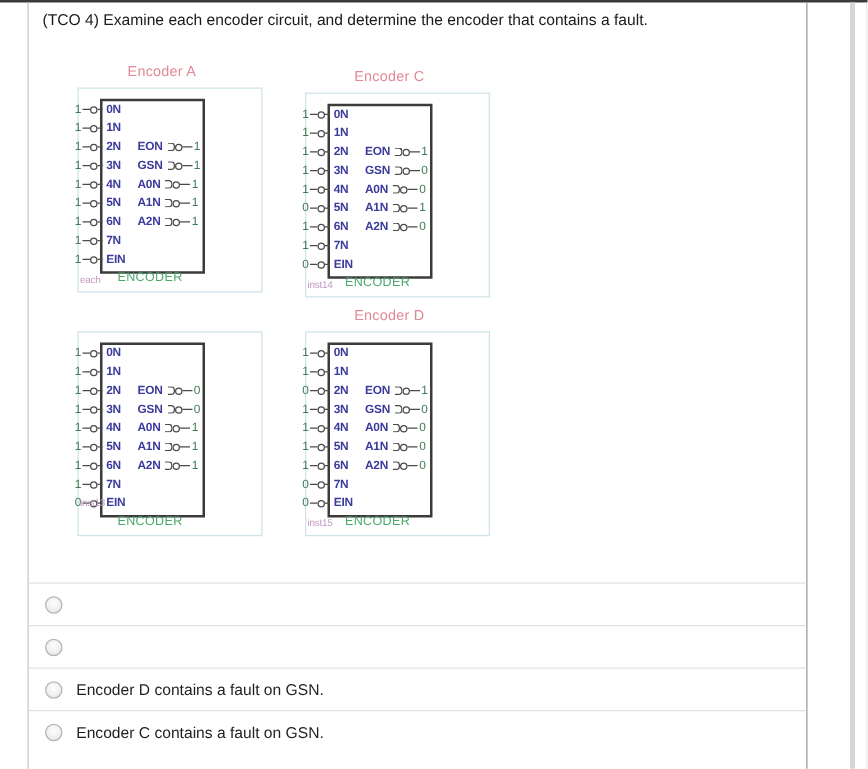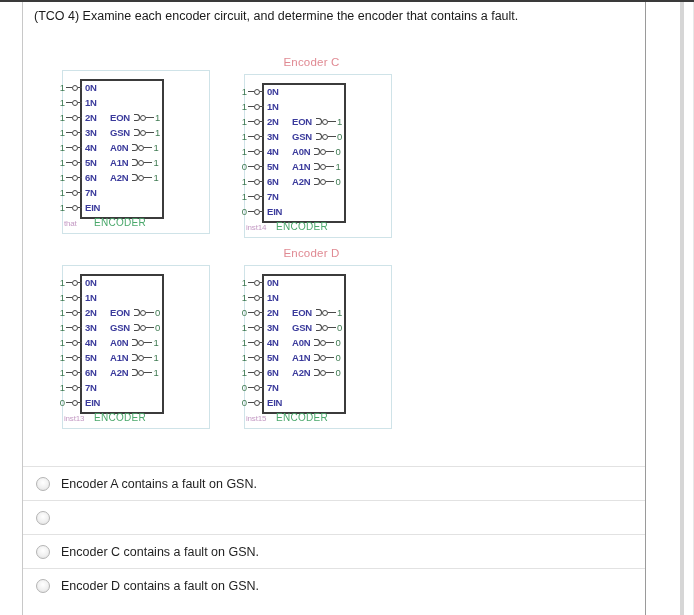--- a/index.html
+++ b/index.html
@@ -255,20 +255,21 @@
   <div class="top-rule"></div>
   <div class="left-border"></div>
   <div class="right-border"></div>
   <div class="right-strip"></div>
   <div class="right-strip-edge"></div>
 
   <div class="question-text">(TCO 4) Examine each encoder circuit, and determine the encoder that contains a fault.</div>
 
   <div class="circuits">
     <div class="encoder enc-a">
+        <div class="enc-title">Encoder A</div>
         <div class="enc-frame"></div>
         <div class="enc-body"></div>
         <div class="pin-in" style="top: 28px;">
           <span class="pin-val">1</span>
           <span class="pin-wire"></span>
           <span class="pin-bub"></span>
           <span class="pin-stub"></span>
           <span class="pin-name">0N</span>
         </div>
         <div class="pin-in" style="top: 43px;">
@@ -355,21 +356,21 @@
           <span class="out-wire"></span>
           <span class="out-val">1</span>
         </div>
         <div class="pin-out" style="top: 118px; left: 58px;">
           <span class="pin-name">A2N</span>
           <span class="out-tri-hollow"></span>
           <span class="out-bub"></span>
           <span class="out-wire"></span>
           <span class="out-val">1</span>
         </div>
-        <div class="enc-inst" style="top: 167px;">that</div>
+        <div class="enc-inst" style="top: 167px;">each</div>
         <div class="enc-label" style="top: 165px;">ENCODER</div>
       </div>
     <div class="encoder enc-c">
         <div class="enc-title">Encoder C</div>
         <div class="enc-frame"></div>
         <div class="enc-body"></div>
         <div class="pin-in" style="top: 28px;">
           <span class="pin-val">1</span>
           <span class="pin-wire"></span>
           <span class="pin-bub"></span>
@@ -564,21 +565,21 @@
           <span class="out-wire"></span>
           <span class="out-val">1</span>
         </div>
         <div class="pin-out" style="top: 118px; left: 58px;">
           <span class="pin-name">A2N</span>
           <span class="out-tri-hollow"></span>
           <span class="out-bub"></span>
           <span class="out-wire"></span>
           <span class="out-val">1</span>
         </div>
-        <div class="enc-inst" style="top: 167px;">inst13</div>
+        <div class="enc-inst" style="top: 151px;">inst13</div>
         <div class="enc-label" style="top: 165px;">ENCODER</div>
       </div>
     <div class="encoder enc-d">
         <div class="enc-title">Encoder D</div>
         <div class="enc-frame"></div>
         <div class="enc-body"></div>
         <div class="pin-in" style="top: 28px;">
           <span class="pin-val">1</span>
           <span class="pin-wire"></span>
           <span class="pin-bub"></span>
@@ -677,28 +678,27 @@
           <span class="out-val">0</span>
         </div>
         <div class="enc-inst" style="top: 167px;">inst15</div>
         <div class="enc-label" style="top: 165px;">ENCODER</div>
       </div>
   </div>
 
   <div class="options">
     <div class="option-row">
       <span class="radio"></span>
-      <span class="option-label">Encoder A contains a fault on GSN.</span>
     </div>
     <div class="option-row">
       <span class="radio"></span>
     </div>
     <div class="option-row">
       <span class="radio"></span>
-      <span class="option-label">Encoder C contains a fault on GSN.</span>
+      <span class="option-label">Encoder D contains a fault on GSN.</span>
     </div>
     <div class="option-row">
       <span class="radio"></span>
-      <span class="option-label">Encoder D contains a fault on GSN.</span>
+      <span class="option-label">Encoder C contains a fault on GSN.</span>
     </div>
   </div>
 
 </div>
 
 </body></html>

